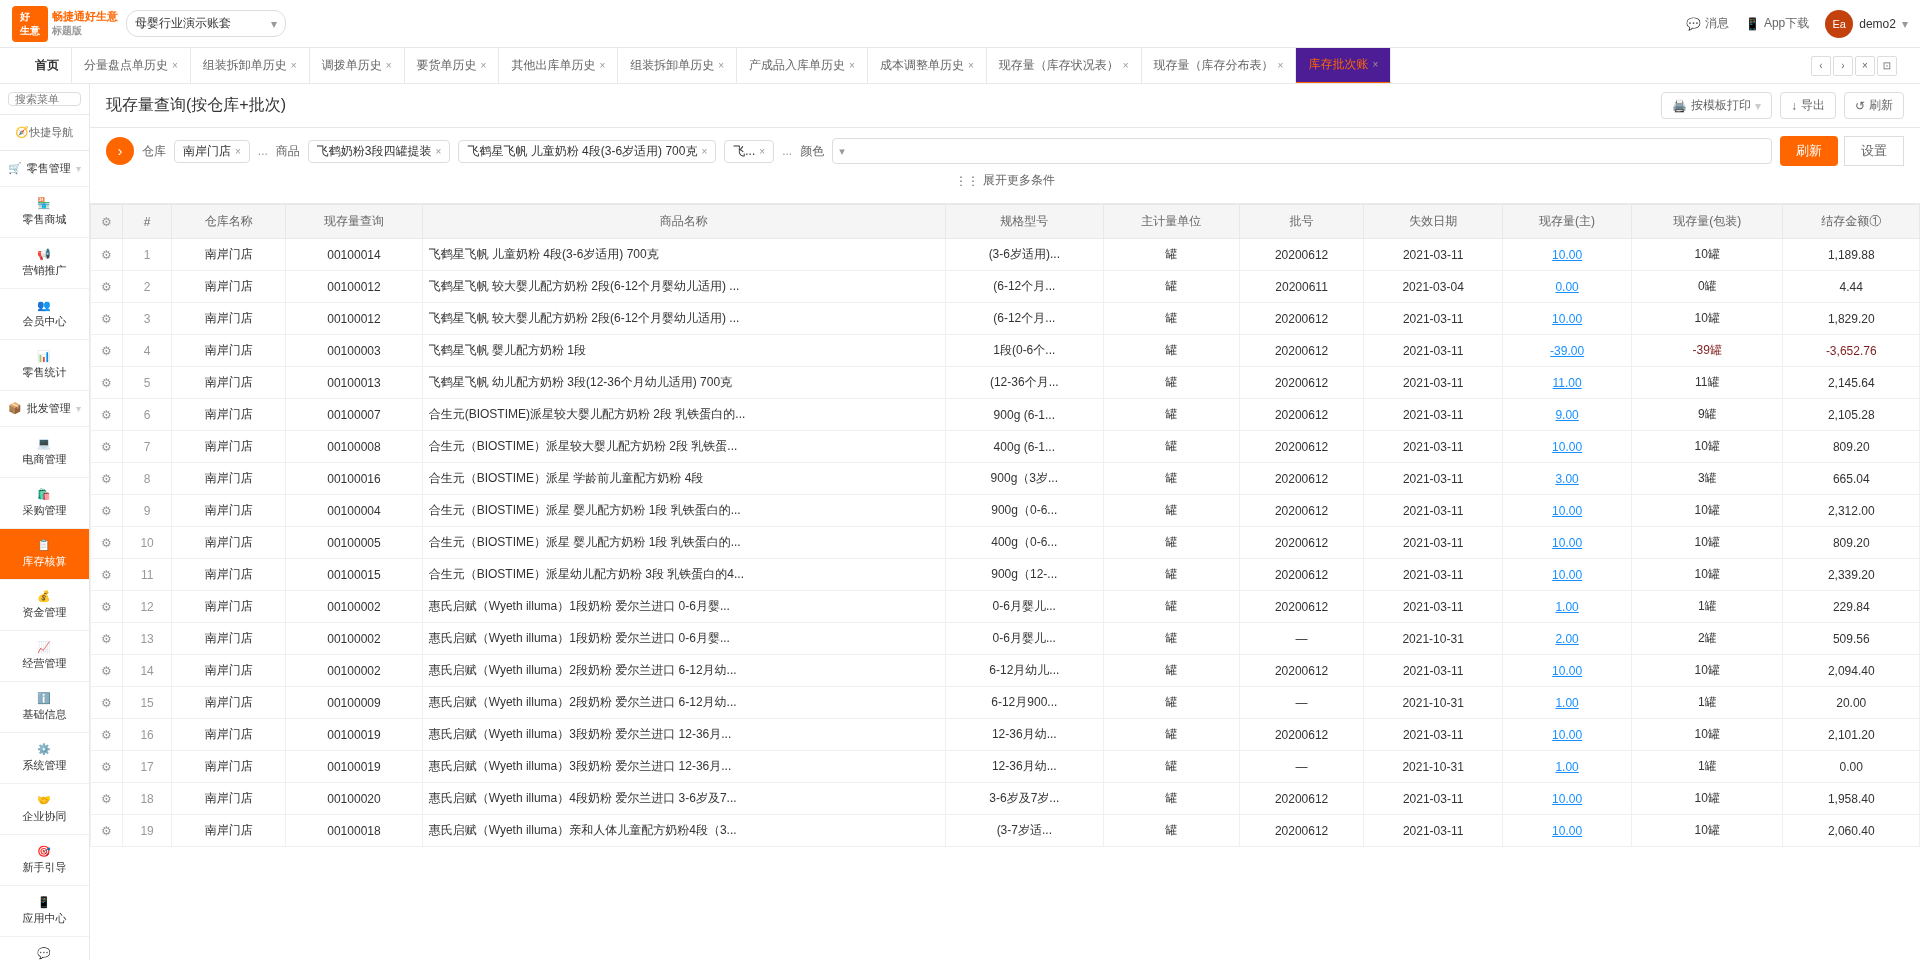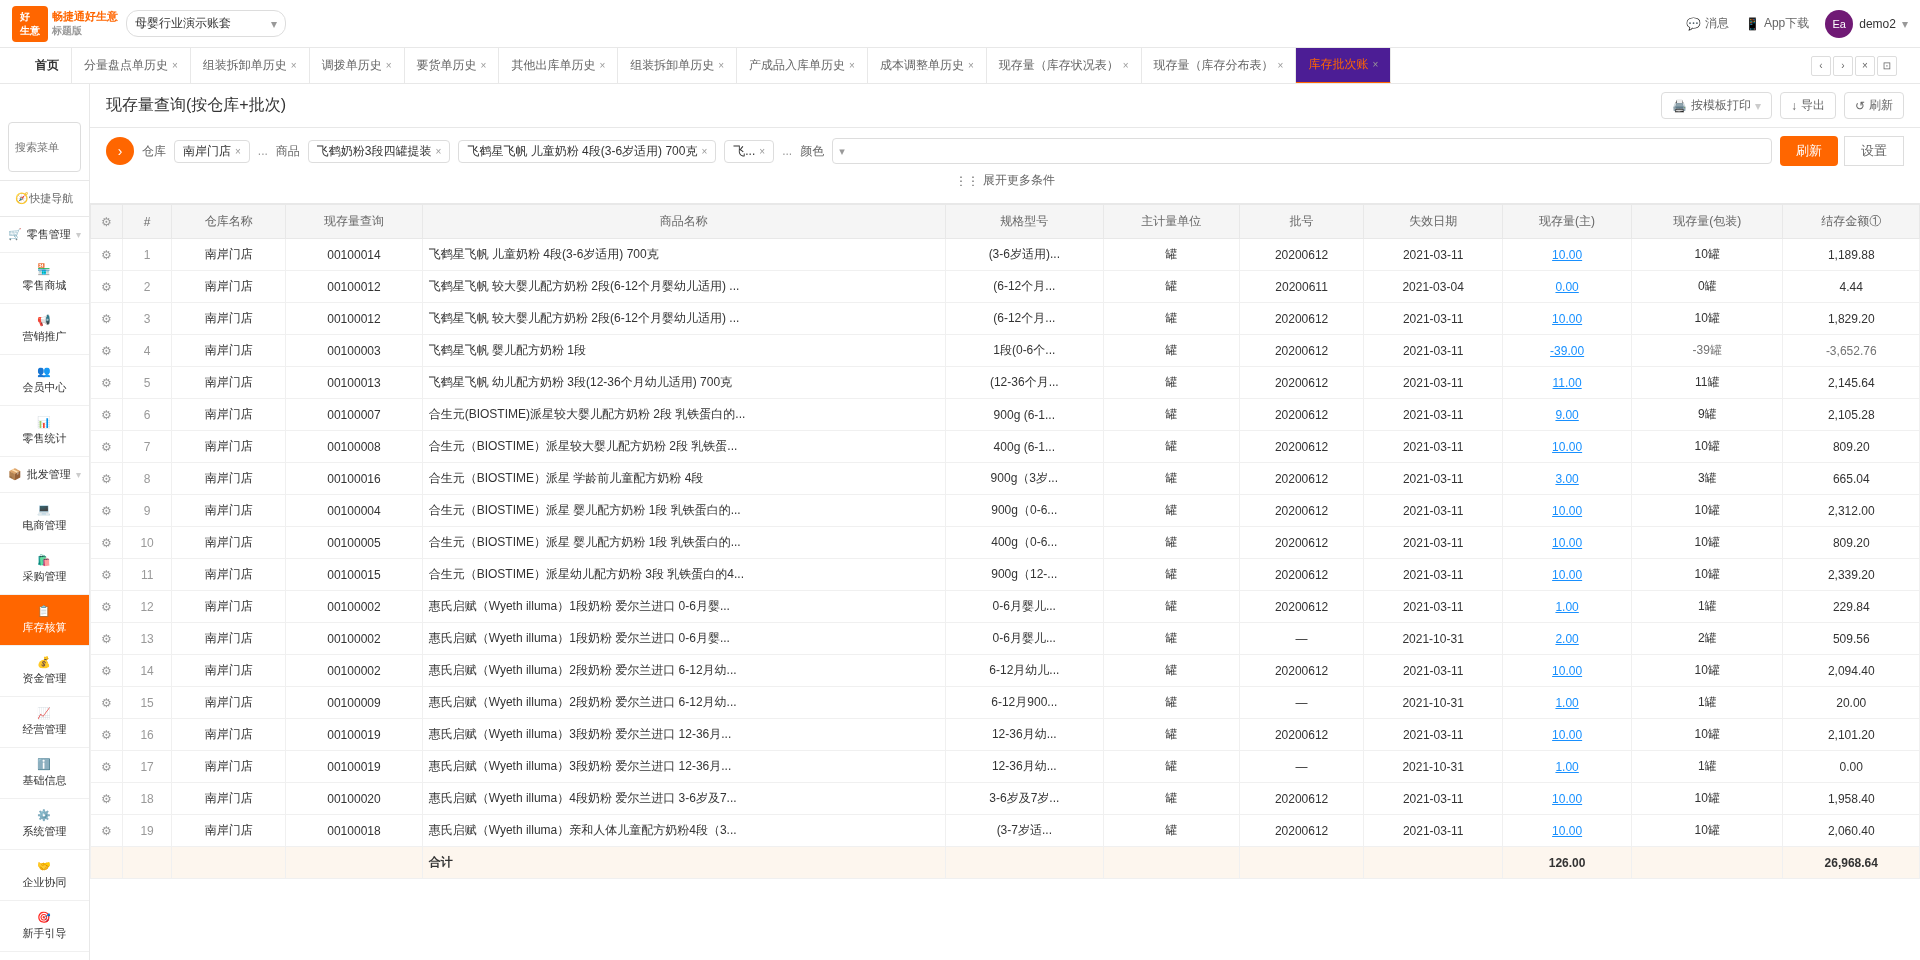--- a/index.html
+++ b/index.html
@@ -6,38 +6,38 @@
     body { font-family: 'Microsoft YaHei', Arial, sans-serif; font-size: 12px; background: #f5f5f5; color: #333; display: flex; flex-direction: column; height: 960px; overflow: hidden; }
 
     
     .top-bar { display: flex; align-items: center; background: #fff; height: 48px; padding: 0 12px; border-bottom: 1px solid #e8e8e8; gap: 8px; }
     .logo { display: flex; align-items: center; gap: 4px; font-size: 12px; color: #ff6600; font-weight: bold; min-width: 80px; }
     .logo-icon { width: 36px; height: 36px; background: #ff6600; border-radius: 4px; display: flex; align-items: center; justify-content: center; color: #fff; font-size: 10px; }
     .dropdown-selector { display: flex; align-items: center; gap: 4px; padding: 4px 8px; border: 1px solid #ddd; border-radius: 12px; cursor: pointer; min-width: 160px; font-size: 12px; }
     .spacer { flex: 1; }
     .top-actions { display: flex; align-items: center; gap: 16px; }
     .top-action-item { display: flex; align-items: center; gap: 4px; cursor: pointer; color: #666; font-size: 12px; }
-    .avatar { width: 28px; height: 28px; border-radius: 50%; background: #701a75; display: flex; align-items: center; justify-content: center; color: #fff; font-size: 11px; }
+    .avatar { width: 28px; height: 28px; border-radius: 50%; background: #c2410c; display: flex; align-items: center; justify-content: center; color: #fff; font-size: 11px; }
 
     
     .tab-bar { display: flex; align-items: center; background: #fff; border-bottom: 1px solid #e8e8e8; height: 36px; padding: 0 23px; overflow: hidden; }
     .tab { display: flex; align-items: center; gap: 4px; padding: 0 12px; height: 36px; border-right: 1px solid #e8e8e8; cursor: pointer; font-size: 12px; color: #666; white-space: nowrap; }
     .tab.active { color: #ff6600; border-bottom: 2px solid #ff6600; background: #4c1d95; }
     .tab .close-x { color: #999; font-size: 10px; cursor: pointer; }
     .tab-home { color: #333; font-weight: bold; }
     .tab-nav-btns { display: flex; align-items: center; gap: 2px; margin-left: auto; }
     .tab-nav-btn { width: 20px; height: 20px; display: flex; align-items: center; justify-content: center; cursor: pointer; color: #666; border: 1px solid #ddd; border-radius: 2px; font-size: 10px; }
 
     
     .main-layout { display: flex; flex: 1; overflow: hidden; }
 
     
     .sidebar { width: 90px; background: #fff; border-right: 1px solid #e8e8e8; display: flex; flex-direction: column; }
     .sidebar-search { padding: 8px; border-bottom: 1px solid #e8e8e8; }
-    .sidebar-search-box { width: 100%; padding: 18px 6px; border: 1px solid #ddd; border-radius: 4px; font-size: 11px; color: #999; margin-top: 30px; }
+    .sidebar-search-box { width: 100%; padding: 0 6px; border: 1px solid #ddd; border-radius: 4px; font-size: 11px; color: #999; }
     .sidebar-nav { padding: 4px 0; border-bottom: 1px solid #e8e8e8; }
     .sidebar-nav-item { display: flex; align-items: center; justify-content: center; padding: 6px; cursor: pointer; color: #666; font-size: 11px; }
     .sidebar-menu { flex: 1; overflow-y: auto; }
     .sidebar-menu-item { display: flex; flex-direction: column; align-items: center; padding: 10px 4px; cursor: pointer; color: #333; font-size: 11px; border-bottom: 1px solid #f0f0f0; gap: 2px; }
     .sidebar-menu-item.active { background: #ff6600; color: #fff; }
     .sidebar-menu-item.has-arrow { flex-direction: row; justify-content: space-between; padding: 10px 8px; }
 
     
     .content { flex: 1; display: flex; flex-direction: column; overflow: hidden; }
 
@@ -61,21 +61,21 @@
 
     
     .table-area { flex: 1; overflow: auto; background: #fff; }
     table { width: 100%; border-collapse: collapse; font-size: 12px; }
     thead tr { background: #f5f5f5; }
     thead th { padding: 8px 6px; border: 1px solid #e8e8e8; font-weight: 500; color: #666; white-space: nowrap; text-align: center; }
     tbody tr { border-bottom: 1px solid #f0f0f0; }
     tbody tr.footer-row { background: #fdf6ee; font-weight: bold; }
     tbody td { padding: 7px 6px; border: 1px solid #f0f0f0; text-align: center; white-space: nowrap; }
     tbody td.left { text-align: left; }
-    tbody td.red { color: #737373; }
+    tbody td.red { color: #7f1d1d; }
     tbody td.link { color: #1890ff; text-decoration: underline; cursor: pointer; }
     .row-num { color: #999; }
     .settings-col { width: 32px; }
     .gear-cell { display: flex; align-items: center; justify-content: center; color: #999; }
 
     
     ::-webkit-scrollbar { width: 6px; height: 6px; }
     ::-webkit-scrollbar-thumb { background: #ccc; border-radius: 3px; }
 
     .expand-row { display: flex; align-items: center; justify-content: center; padding: 6px; }
@@ -636,31 +636,17 @@
     <td>00100018</td>
     <td class="left" style="max-width:280px;overflow:hidden;text-overflow:ellipsis;">惠氏启赋（Wyeth illuma）亲和人体儿童配方奶粉4段（3...</td>
     <td>(3-7岁适...</td>
     <td>罐</td>
     <td>20200612</td>
     <td>2021-03-11</td>
     <td class="link">10.00</td>
     <td class="">10罐</td>
     <td class="">2,060.40</td>
   </tr>
-            <tr class="footer-row">
-  <td></td>
-  <td></td>
-  <td></td>
-  <td></td>
-  <td class="left">合计</td>
-  <td></td>
-  <td></td>
-  <td></td>
-  <td></td>
-  <td>126.00</td>
-  <td></td>
-  <td>26,968.64</td>
-</tr>
           </tbody>
       </table>
     </div>
   </div>
 </div>
 
 </body></html>

